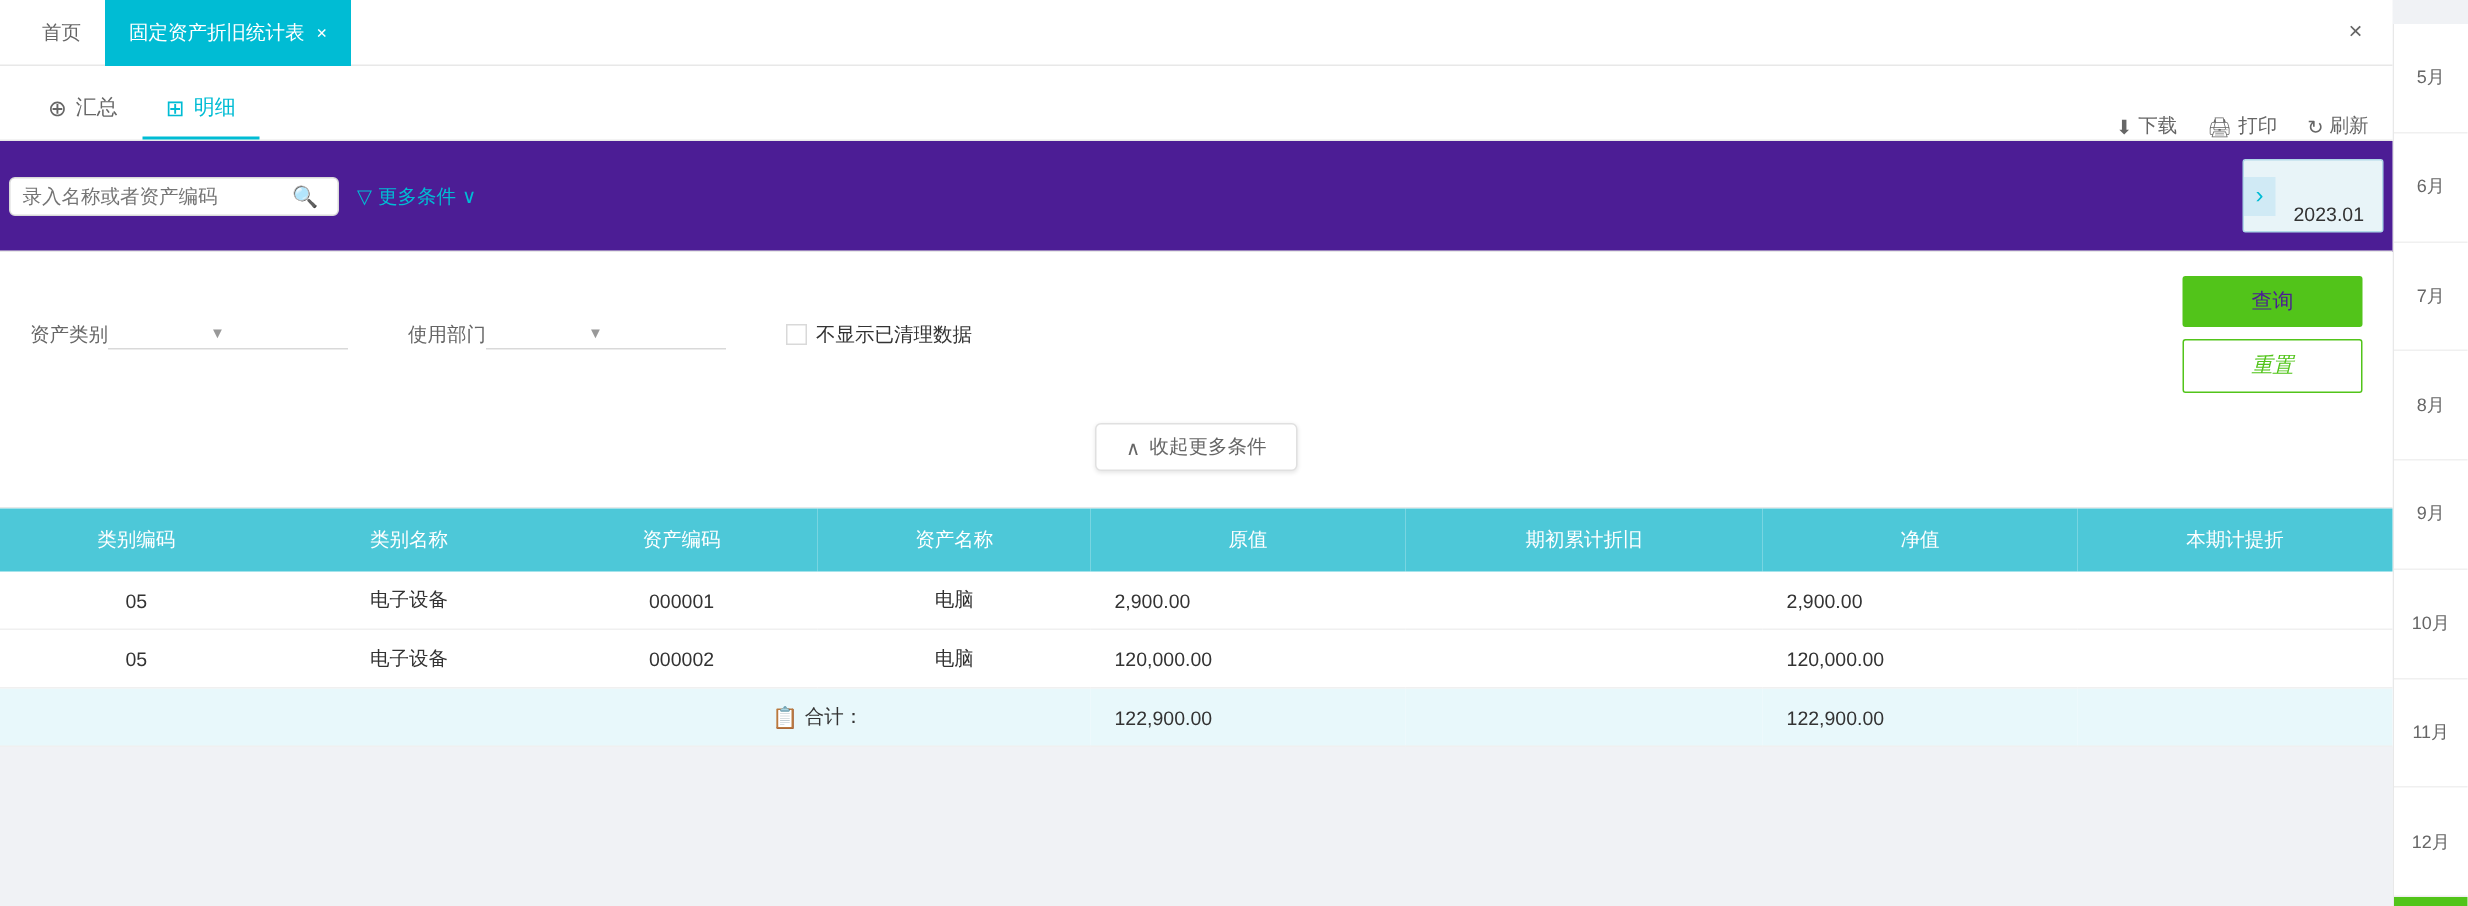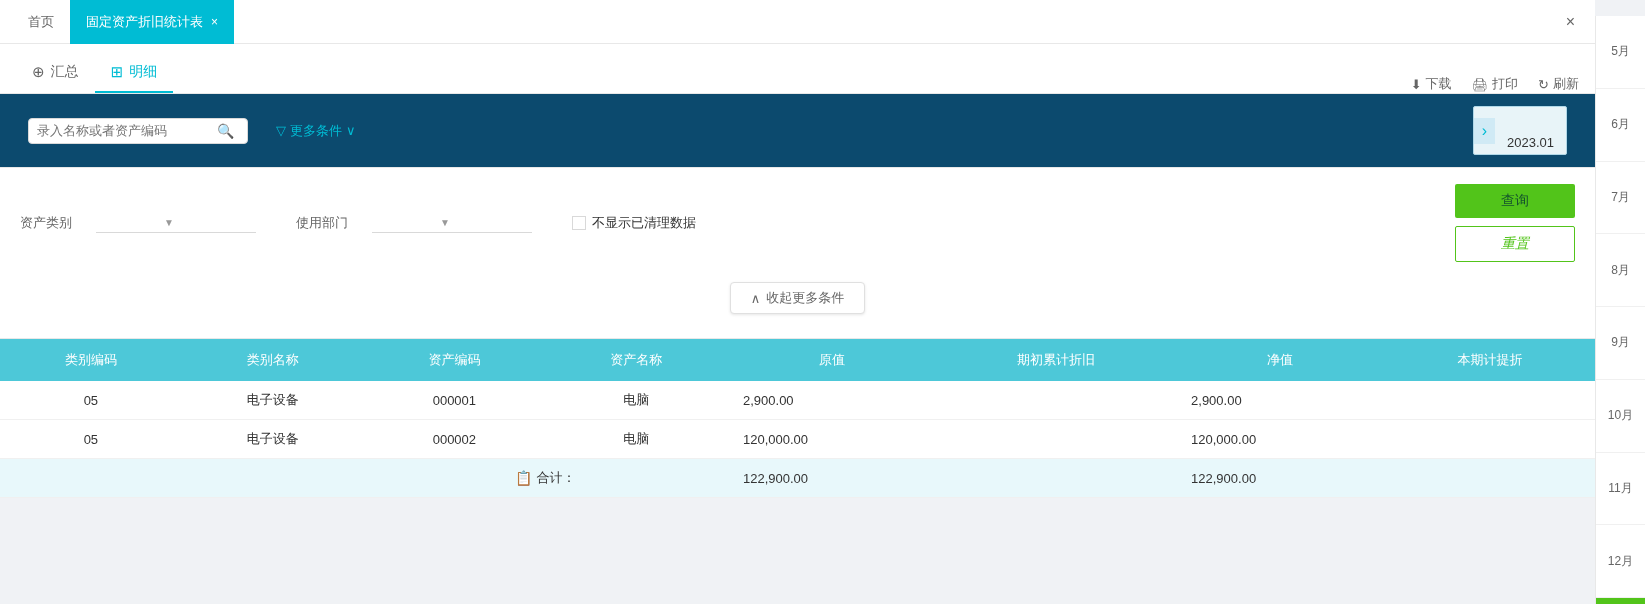--- a/index.html
+++ b/index.html
@@ -15,42 +15,42 @@
 
     
     .sub-tabs { display: flex; align-items: flex-end; background: #fff; height: 50px; padding: 0 16px; border-bottom: 1px solid #e8e8e8; position: relative; }
     .sub-tab { display: flex; align-items: center; gap: 6px; padding: 8px 16px 10px; font-size: 14px; color: #666; cursor: pointer; border-bottom: 2px solid transparent; }
     .sub-tab.active { color: #00bcd4; border-bottom: 2px solid #00bcd4; }
     .sub-tab .tab-icon { font-size: 15px; }
     .sub-tab-actions { margin-left: auto; display: flex; align-items: center; gap: 20px; color: #666; font-size: 13px; }
     .sub-tab-actions .action-item { display: flex; align-items: center; gap: 4px; cursor: pointer; }
 
     
-    .search-bar { background: #0c4a6e; padding: 12px 28px; display: flex; align-items: center; gap: 28px; border-bottom: 1px solid #e8e8e8; }
+    .search-bar { background: #4c1d95; padding: 12px 6px; display: flex; align-items: center; gap: 12px; border-bottom: 1px solid #e8e8e8; }
     .search-input-wrap { display: flex; align-items: center; border: 1px solid #d9d9d9; border-radius: 4px; padding: 4px 8px; width: 220px; background: #fff; }
     .search-input-wrap input { border: none; outline: none; font-size: 13px; color: #999; width: 180px; background: transparent; }
     .search-icon { color: #999; font-size: 14px; }
     .more-conditions { display: flex; align-items: center; gap: 4px; color: #00bcd4; font-size: 13px; cursor: pointer; }
     .filter-icon { color: #00bcd4; }
     .search-bar-right { margin-left: auto; display: flex; align-items: center; gap: 8px; }
     .year-nav { display: flex; align-items: center; background: #e8f4f8; border: 1px solid #b0d8e8; border-radius: 2px; }
     .year-nav .nav-arrow { padding: 4px 8px; cursor: pointer; color: #00bcd4; font-size: 16px; background: #d0eaf5; border: none; }
     .year-display { padding: 4px 12px; font-size: 13px; color: #333; margin-top: 24px; }
 
     
     .filter-section { background: #fff; padding: 16px 20px; border-bottom: 1px solid #e8e8e8; }
     .filter-row { display: flex; align-items: center; gap: 40px; margin-bottom: 12px; }
-    .filter-item { display: flex; align-items: center; gap: 24px; }
+    .filter-item { display: flex; align-items: center; gap: 0; }
     .filter-label { font-size: 13px; color: #666; white-space: nowrap; }
     .filter-select { display: flex; align-items: center; border-bottom: 1px solid #d9d9d9; padding: 4px 8px; min-width: 160px; cursor: pointer; gap: 60px; }
     .filter-select .select-arrow { color: #999; font-size: 10px; }
     .checkbox-item { display: flex; align-items: center; gap: 6px; cursor: pointer; }
     .checkbox-box { width: 14px; height: 14px; border: 1px solid #d9d9d9; background: #fff; display: inline-block; }
     .filter-buttons { margin-left: auto; display: flex; flex-direction: column; gap: 8px; align-items: flex-end; }
-    .btn-query { background: #52c41a; color: #14532d; border: none; padding: 8px 40px; font-size: 14px; border-radius: 2px; cursor: pointer; min-width: 120px; }
+    .btn-query { background: #52c41a; color: #4c1d95; border: none; padding: 8px 40px; font-size: 14px; border-radius: 2px; cursor: pointer; min-width: 120px; }
     .btn-reset { background: #fff; color: #52c41a; border: 1px solid #52c41a; padding: 8px 40px; font-size: 14px; border-radius: 2px; cursor: pointer; min-width: 120px; font-style: italic; }
 
     
     .collapse-row { display: flex; justify-content: center; padding: 8px 0; background: #fff; }
     .collapse-btn { display: flex; align-items: center; gap: 6px; background: #fff; border: 1px solid #e0e0e0; border-radius: 4px; padding: 6px 20px; font-size: 13px; color: #666; cursor: pointer; box-shadow: 0 1px 3px rgba(0,0,0,0.1); }
 
     
     .table-wrap { background: #fff; }
     .data-table { width: 100%; border-collapse: collapse; }
     .data-table thead tr { background: #4dc8d8; color: #fff; margin-top: 32px; }

